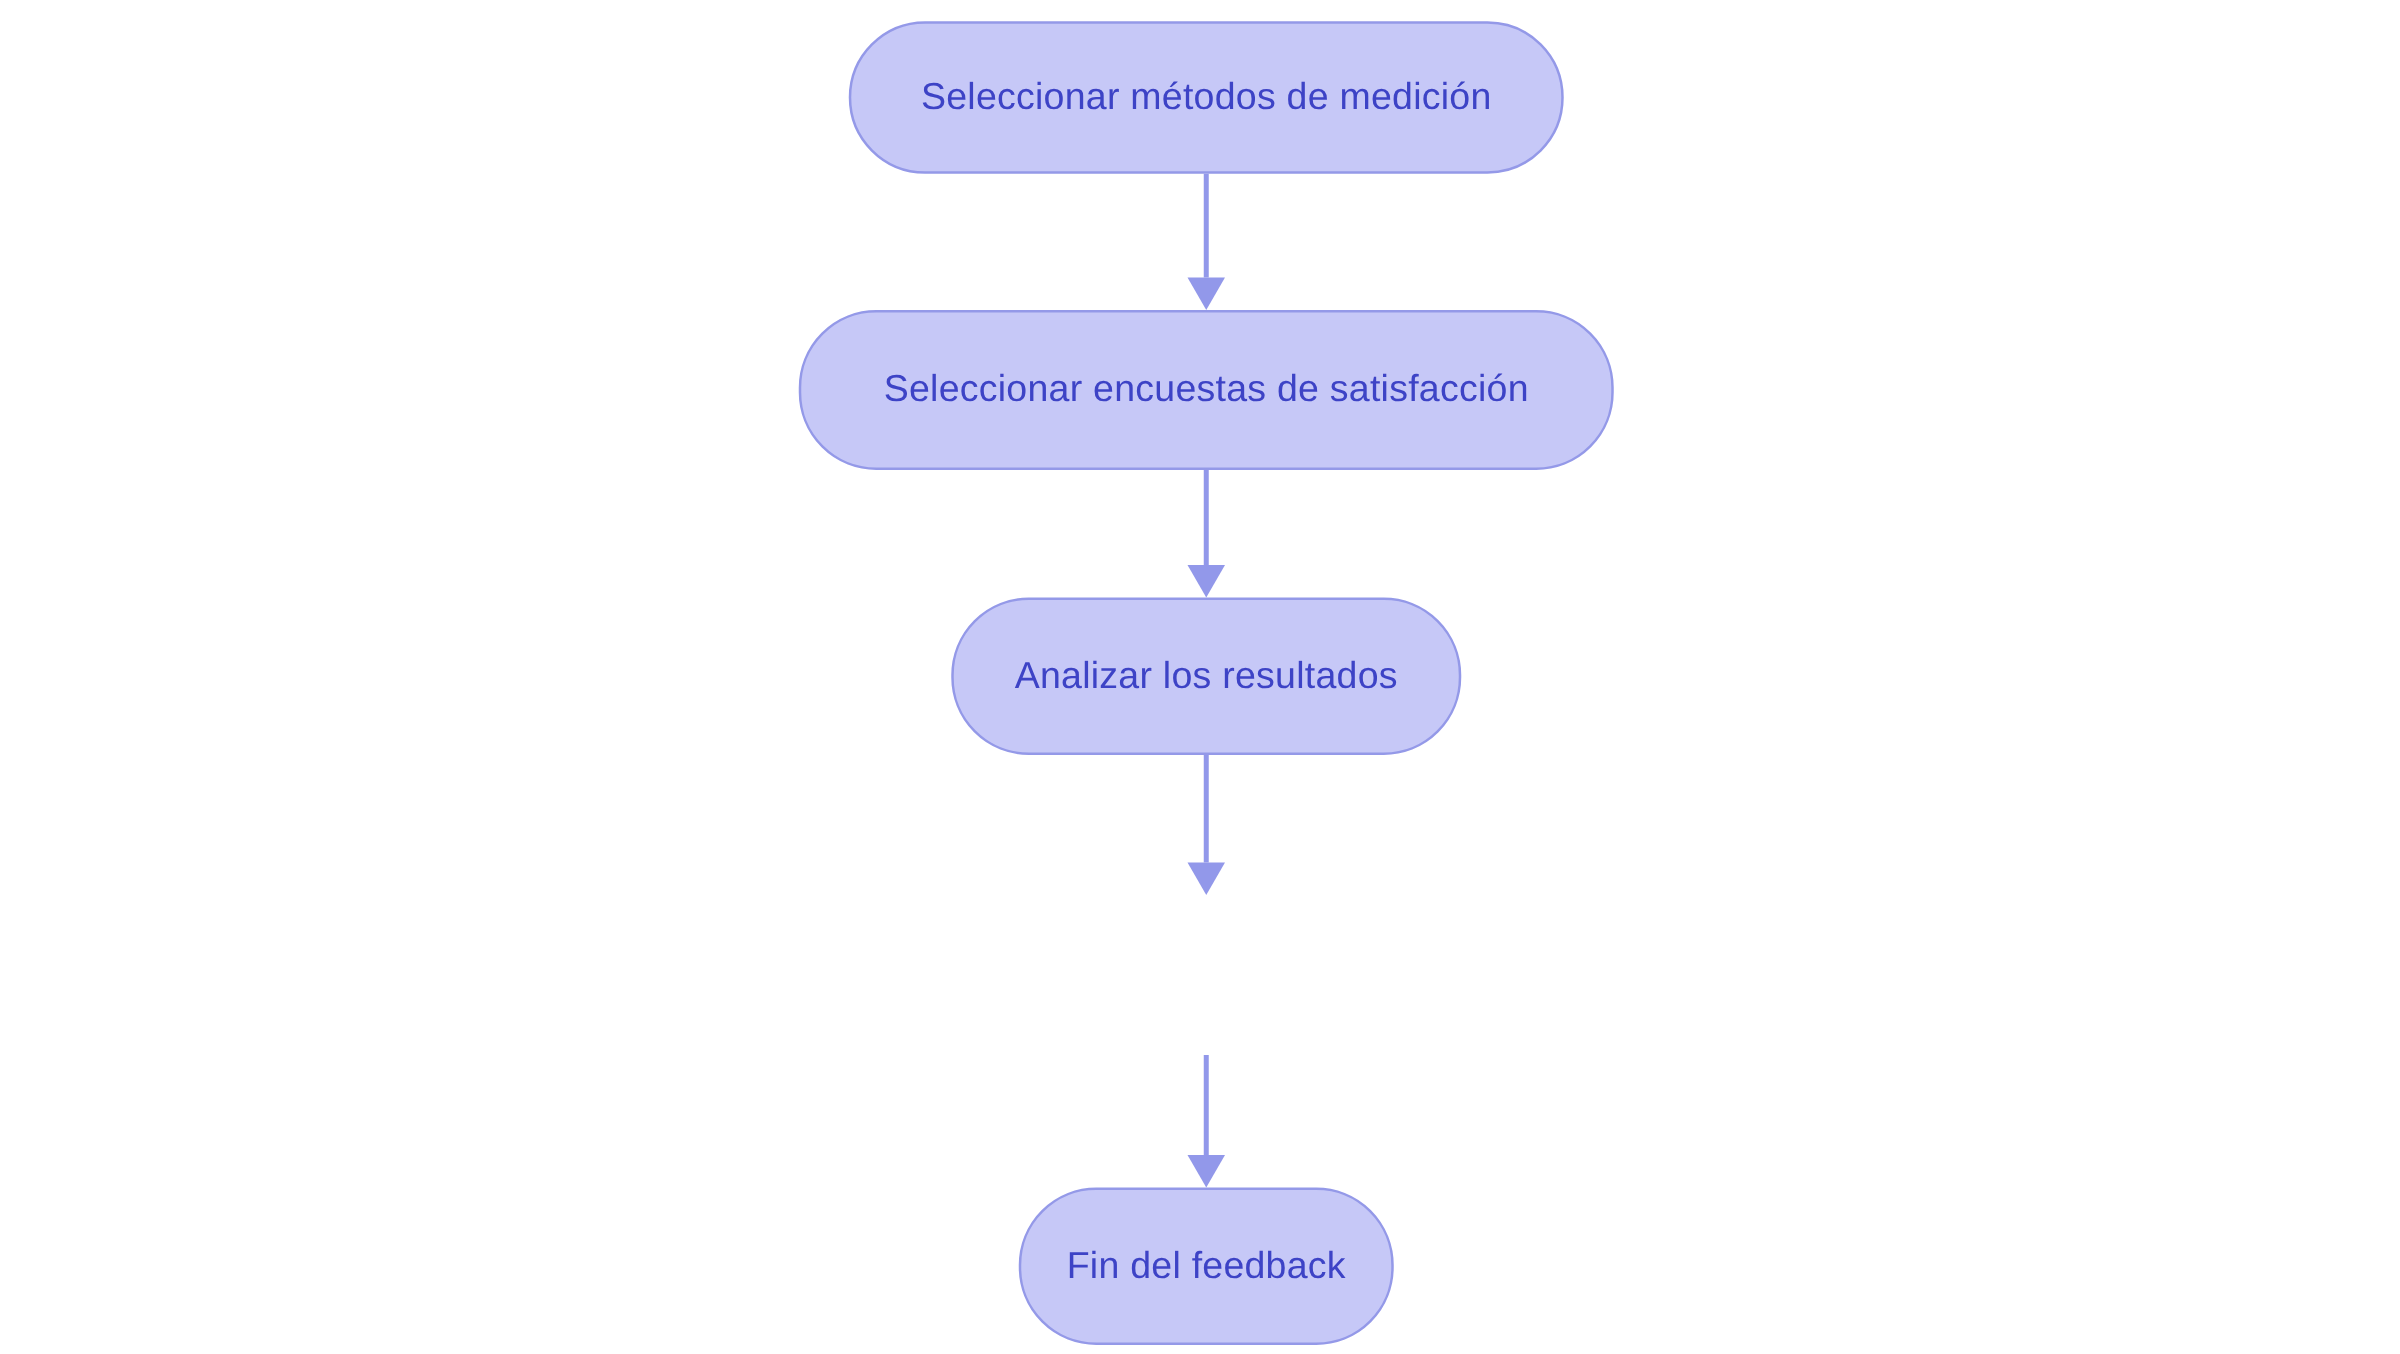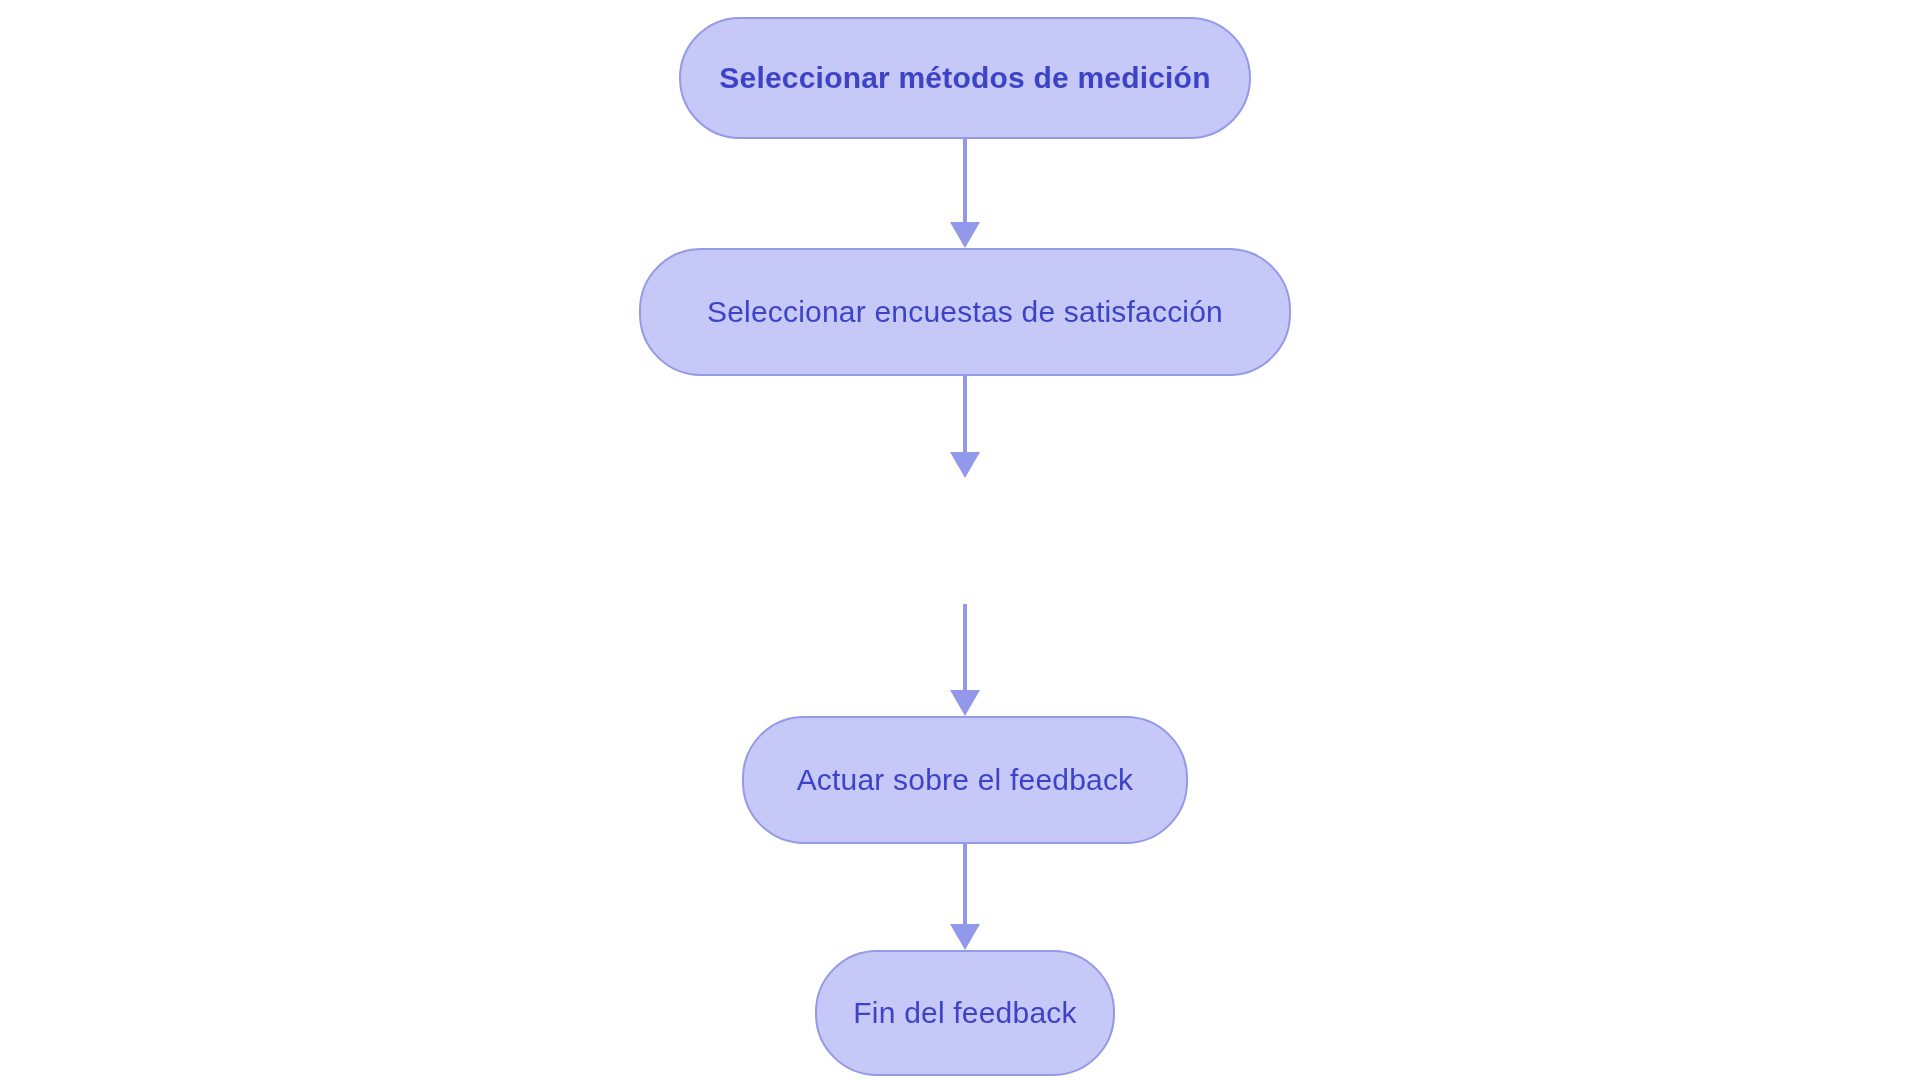--- a/index.html
+++ b/index.html
@@ -50,41 +50,41 @@
     border-left: 15px solid transparent;
     border-right: 15px solid transparent;
     border-top: 26px solid var(--arrow, #9298ea);
   }
 </style>
 </head>
 <body>
 
 <div class="canvas">
 
-  <div class="node" style="left:679px; top:17px; width:572px; height:122px;font-weight:bold;">Seleccionar métodos de medición</div>
+  <div class="node" style="left:679px; top:17px; width:572px; height:122px;">Seleccionar métodos de medición</div>
 
   <div class="edge" style="left:950px; top:139px; width:30px; height:109px;">
     <div class="shaft"></div>
     <div class="head"></div>
   </div>
 
   <div class="node" style="left:639px; top:248px; width:652px; height:128px;">Seleccionar encuestas de satisfacción</div>
 
   <div class="edge" style="left:950px; top:376px; width:30px; height:102px;">
     <div class="shaft"></div>
     <div class="head"></div>
   </div>
 
+  <div class="node" style="left:761px; top:478px; width:408px; height:126px;">Analizar los resultados</div>
 
   <div class="edge" style="left:950px; top:604px; width:30px; height:112px;">
     <div class="shaft"></div>
     <div class="head"></div>
   </div>
 
-  <div class="node" style="left:742px; top:716px; width:446px; height:128px;">Actuar sobre el feedback</div>
 
   <div class="edge" style="left:950px; top:844px; width:30px; height:106px;">
     <div class="shaft"></div>
     <div class="head"></div>
   </div>
 
   <div class="node" style="left:815px; top:950px; width:300px; height:126px;">Fin del feedback</div>
 
 </div>
 

